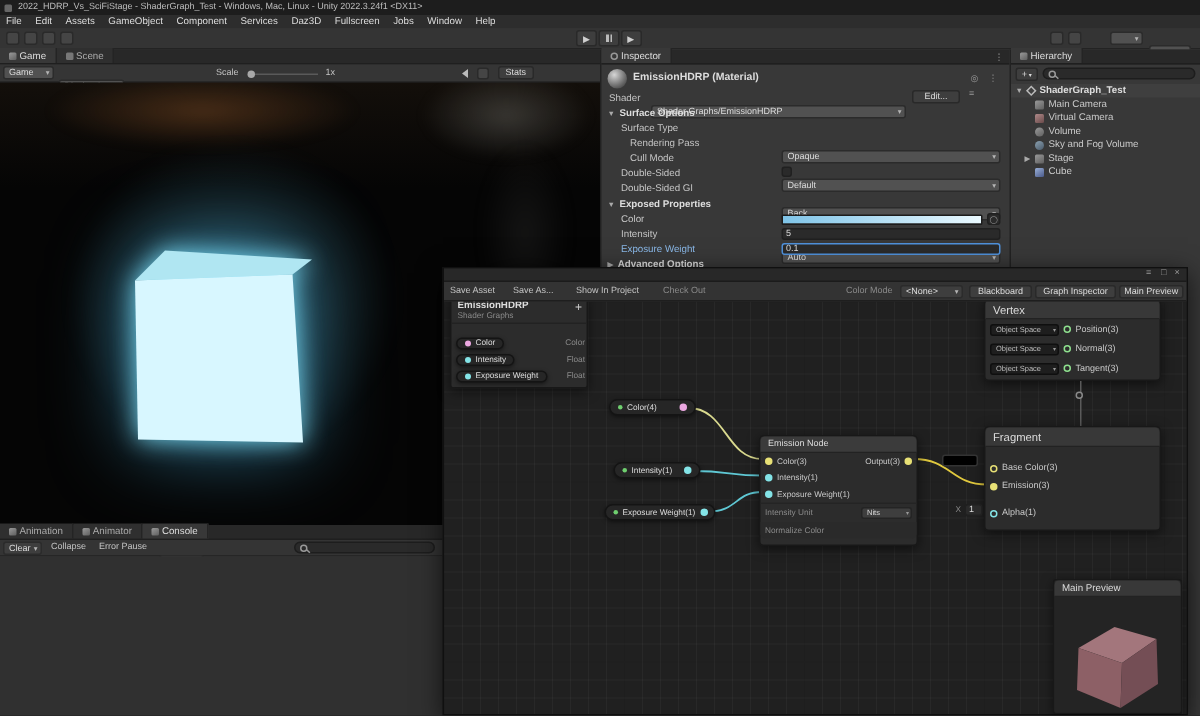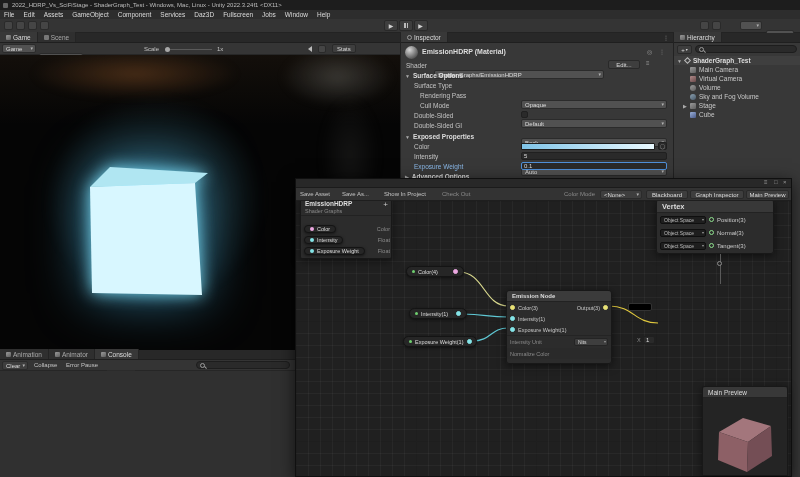--- a/index.html
+++ b/index.html
@@ -22,21 +22,21 @@
   .icon-sq{width:9px;height:9px;background:#454545;border:1px solid #2a2a2a;border-radius:2px}
   .mag{width:5px;height:5px;border:1px solid #999;border-radius:50%;position:relative;flex:0 0 auto}
   .mag::after{content:"";position:absolute;width:3px;height:1px;background:#999;right:-3px;bottom:-1px;transform:rotate(45deg)}
   .search{background:#2a2a2a;border:1px solid #1d1d1d;border-radius:4px;display:flex;align-items:center;gap:2px;padding:0 3px}
   .lock{width:6px;height:4px;background:#999;border-radius:1px;position:relative;margin-top:3px}
   .lock::before{content:"";position:absolute;width:4px;height:3px;border:1px solid #999;border-bottom:none;border-radius:2px 2px 0 0;top:-3px;left:1px}
   .h-icon{width:6px;height:6px;border-radius:1px;background:linear-gradient(145deg,#9a9a9a,#5f5f5f);flex:0 0 auto}
   .scene-icon{width:5px;height:5px;border:1px solid #bbb;transform:rotate(45deg);flex:0 0 auto}
   .sphere{width:13px;height:13px;border-radius:50%;background:radial-gradient(circle at 35% 30%,#d6d6d6,#757575 55%,#333 95%)}
   .node{background:rgba(44,44,44,.97);border:1px solid #181818;border-radius:3px;box-shadow:0 2px 8px rgba(0,0,0,.55)}
-  .node-title{display:flex;align-items:center;padding:0 5px;font-weight:bold;color:#ddd;border-bottom:1px solid #222;background:#3b3b3b;border-radius:3px 3px 0 0}
+  .node-title{display:flex;align-items:center;padding:0 5px;font-weight:normal;color:#ddd;border-bottom:1px solid #222;background:#3b3b3b;border-radius:3px 3px 0 0}
   .pill{background:#262626;border:1px solid #141414;border-radius:6px;display:flex;align-items:center;gap:3px;padding:0 5px;box-shadow:0 1px 3px rgba(0,0,0,.5);font-size:5.5px;color:#ddd;white-space:nowrap}
   .pdot{width:4px;height:4px;border-radius:50%;flex:0 0 auto}
   .port{width:5px;height:5px;border-radius:50%;border:1px solid;flex:0 0 auto}
   .c-f{border-color:#84e4e7}.c-f.fill{background:#84e4e7}
   .c-v3{border-color:#e8e176}.c-v3.fill{background:#e8e176}
   .c-v4{border-color:#eba7e0}.c-v4.fill{background:#eba7e0}
   .c-g{border-color:#8fe18f}
   .sgdd{background:#1e1e1e;border:1px solid #0f0f0f;border-radius:2px;height:8px;display:flex;align-items:center;padding:0 8px 0 3px;font-size:5px;color:#bbb;position:relative;white-space:nowrap}
   .sgdd::after{content:"▾";position:absolute;right:1px;top:0;font-size:4px;color:#999}
   .canvas-grid{background-color:#202020;
@@ -402,20 +402,37 @@
             <span>Object Space</span>
           </div>
         <span class="port c-g"></span>
           <span style="font-size:6px">Tangent(3)</span>
       </div>
     </div>
 
     <div class="abs" style="left:424px;top:75px;width:1px;height:30px;background:#5a5a5a"></div>
     <div class="abs" style="left:421px;top:82px;width:5px;height:5px;border:1px solid #8a8a8a;border-radius:50%;background:#222"></div>
 
+    <div class="abs node" style="left:360px;top:105px;width:118px;height:70px">
+      <div class="node-title" style="height:13px;font-size:7.5px;background:#383838">
+          <span>Fragment</span>
+        </div>
+      <div class="abs flex" style="left:0;top:21px;height:12px;gap:3px;padding-left:3px">
+        <span class="port c-v3"></span>
+          <span style="font-size:6px">Base Color(3)</span>
+      </div>
+      <div class="abs flex" style="left:0;top:33px;height:12px;gap:3px;padding-left:3px">
+        <span class="port c-v3 fill"></span>
+          <span style="font-size:6px">Emission(3)</span>
+      </div>
+      <div class="abs flex" style="left:0;top:51px;height:12px;gap:3px;padding-left:3px">
+        <span class="port c-f"></span>
+          <span style="font-size:6px">Alpha(1)</span>
+      </div>
+    </div>
 
     <div class="abs" style="left:332px;top:124px;width:24px;height:8px;background:#000;border:1px solid #333;border-radius:2px"></div>
     <span class="abs dim" style="left:341px;top:158px;font-size:5.5px">X</span>
     <div class="abs inp" style="left:347px;top:157px;width:12px;height:8px">
         <span>1</span>
       </div>
 
     <div class="abs" style="left:406px;top:207px;width:86px;height:90px;background:#2c2c2c;border:1px solid #181818;border-radius:2px;box-shadow:0 2px 8px rgba(0,0,0,.5)">
       <div class="node-title" style="height:11px;font-size:6.5px;background:#383838;font-weight:normal">
           <span>Main Preview</span>

